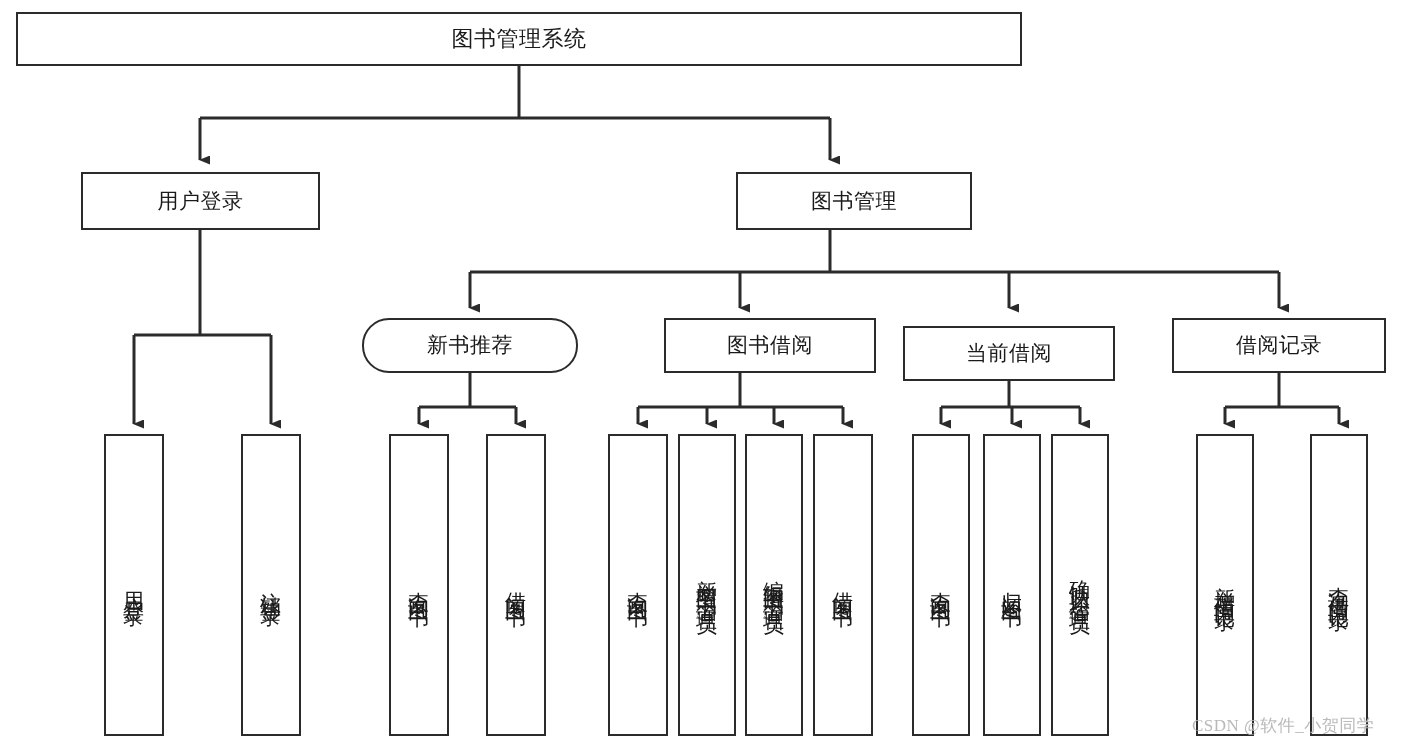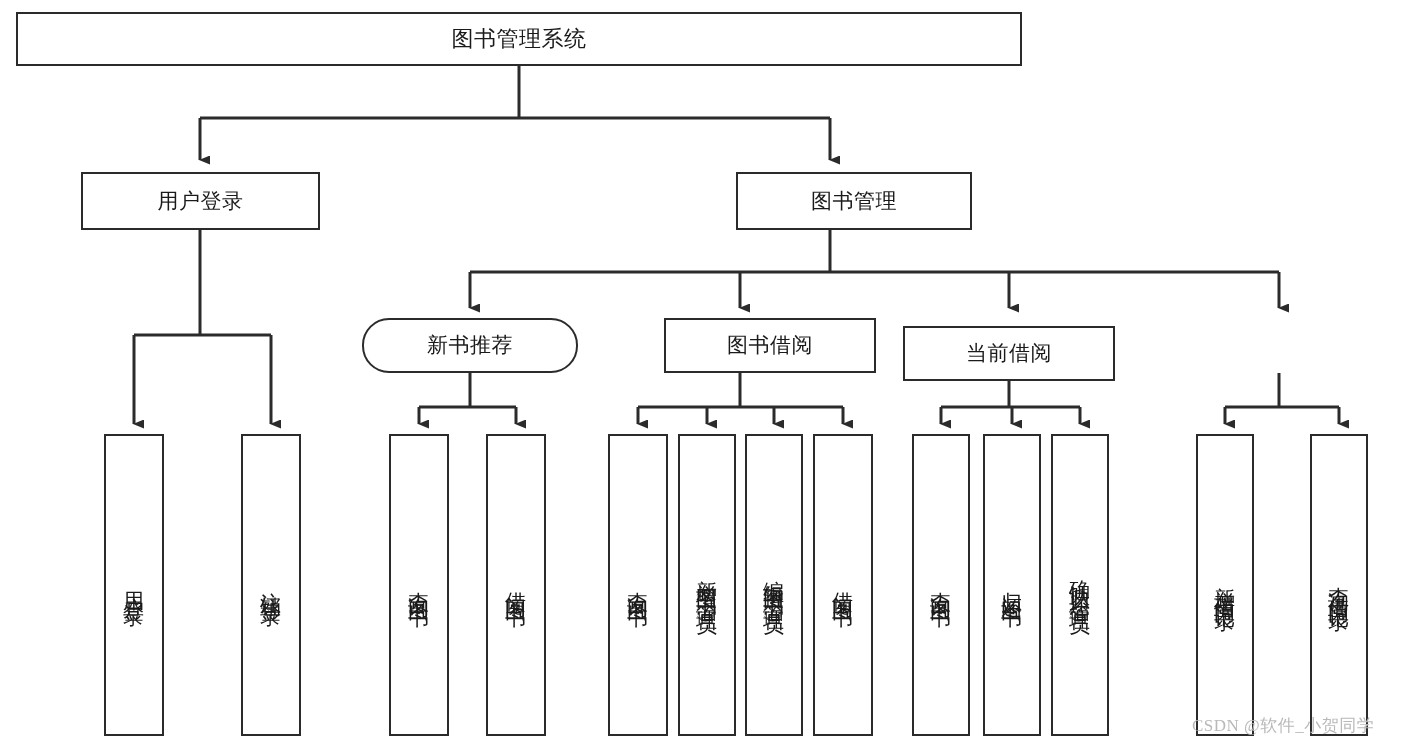--- a/index.html
+++ b/index.html
@@ -155,20 +155,23 @@
 
   <div class="node horiz" style="left:362px; top:318px; width:216px; height:55px;border-radius:27px;">
     <span class="node-label">新书推荐</span>
   </div>
   <div class="node horiz" style="left:664px; top:318px; width:212px; height:55px;">
     <span class="node-label">图书借阅</span>
   </div>
   <div class="node horiz" style="left:903px; top:318px; width:212px; height:55px;margin-top:8px;">
     <span class="node-label">当前借阅</span>
   </div>
+  <div class="node horiz" style="left:1172px; top:318px; width:214px; height:55px;">
+    <span class="node-label">借阅记录</span>
+  </div>
 
   <div class="node vert" style="left:104px; top:434px; width:60px; height:302px;">
     <span class="node-label">用户登录</span>
   </div>
   <div class="node vert" style="left:241px; top:434px; width:60px; height:302px;">
     <span class="node-label">注销登录</span>
   </div>
 
   <div class="node vert" style="left:389px; top:434px; width:60px; height:302px;">
     <span class="node-label">查询图书</span>

